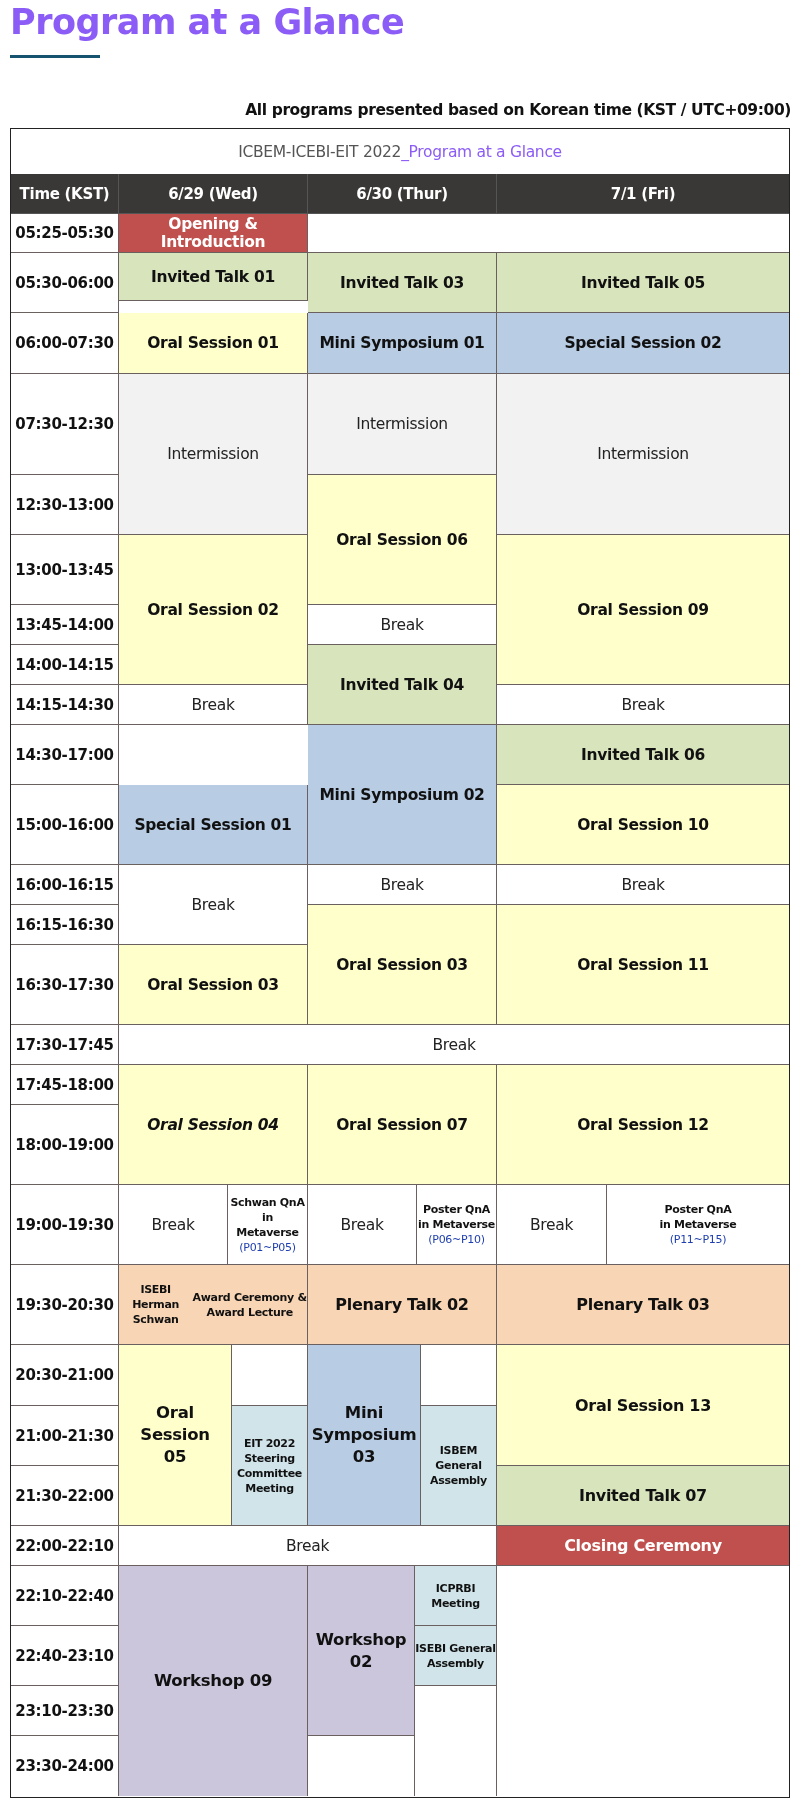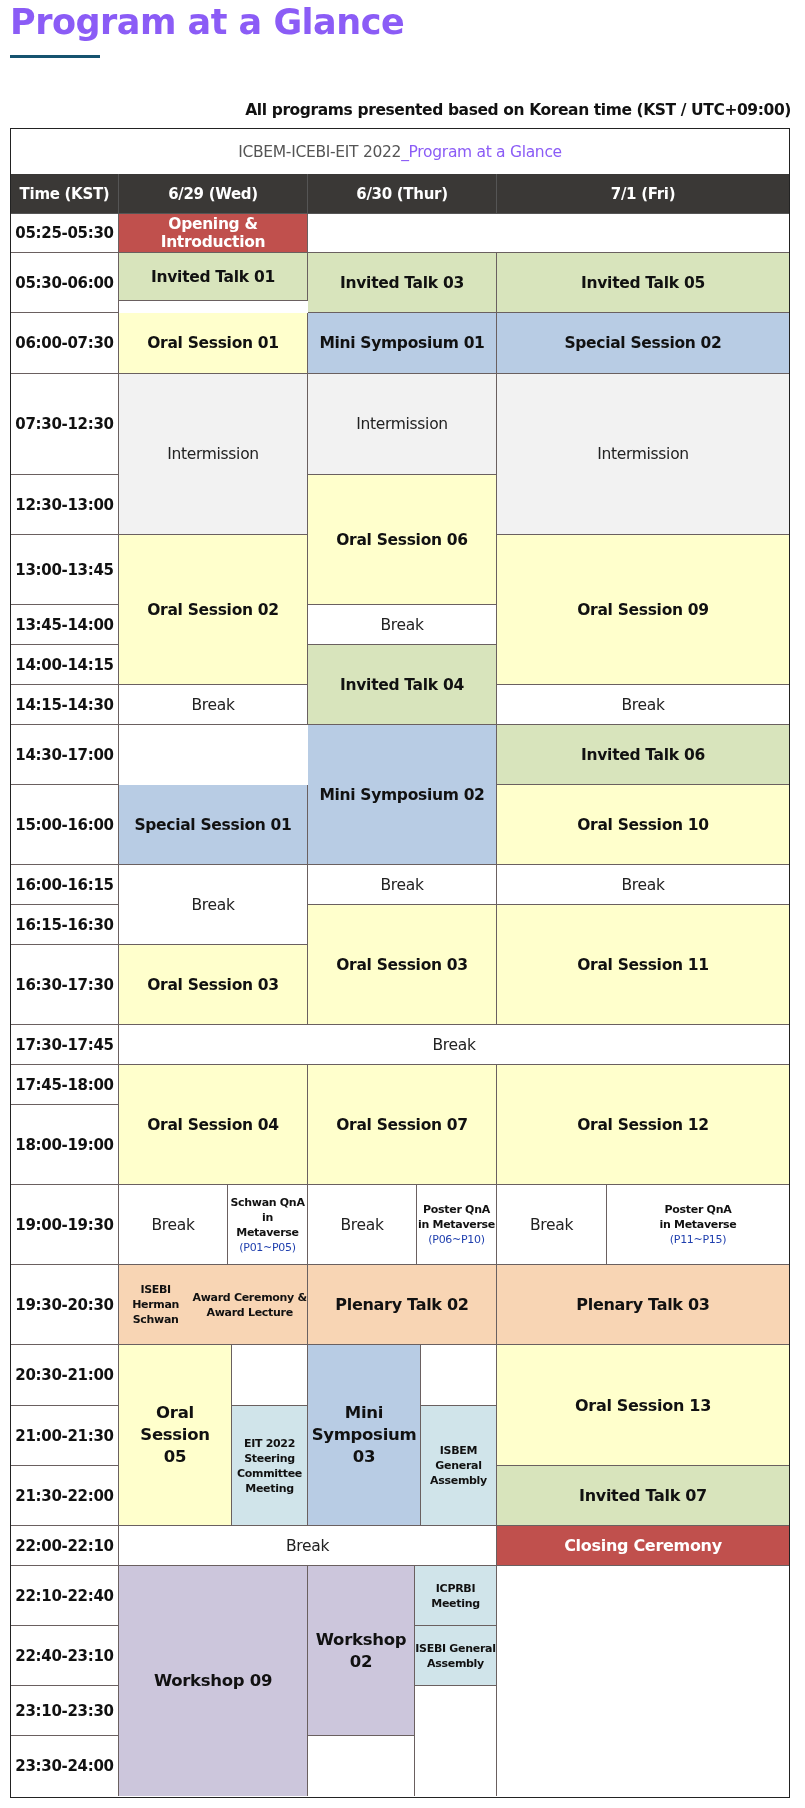--- a/index.html
+++ b/index.html
@@ -77,21 +77,21 @@
   <div class="cell red bold" style="left:108px;top:85px;width:189px;height:39px;">Opening &amp; Introduction</div>
   <div class="cell white" style="left:297px;top:85px;width:481px;height:39px;border-right:none;"></div>
   <div class="cell green bold" style="left:108px;top:124px;width:189px;height:48px;">Invited Talk 01</div>
   <div class="cell yellow bold" style="left:108px;top:184px;width:189px;height:61px;">Oral Session 01</div>
   <div class="cell gray plain" style="left:108px;top:245px;width:189px;height:161px;">Intermission</div>
   <div class="cell yellow bold" style="left:108px;top:406px;width:189px;height:150px;">Oral Session 02</div>
   <div class="cell white plain" style="left:108px;top:556px;width:189px;height:40px;">Break</div>
   <div class="cell blue bold" style="left:108px;top:656px;width:189px;height:80px;">Special Session 01</div>
   <div class="cell white plain" style="left:108px;top:736px;width:189px;height:80px;">Break</div>
   <div class="cell yellow bold" style="left:108px;top:816px;width:189px;height:80px;">Oral Session 03</div>
-  <div class="cell yellow bold" style="left:108px;top:936px;width:189px;height:120px;">Oral Session 04</div>
+  <div class="cell yellow bold" style="left:108px;top:936px;width:189px;height:120px;font-style:italic;">Oral Session 04</div>
   <div class="cell white plain" style="left:108px;top:1056px;width:109px;height:80px;">Break</div>
   <div class="cell white small" style="left:217px;top:1056px;width:80px;height:80px;flex-direction:column;">
     <span>Schwan QnA in</span>
     <span>Metaverse</span>
     <span class="poster-range">(P01~P05)</span>
   </div>
   <div class="cell peach small" style="left:108px;top:1136px;width:189px;height:80px;flex-direction:row;">
     <span>ISEBI Herman Schwan</span>
     <span>Award Ceremony &amp; Award Lecture</span>
   </div>

